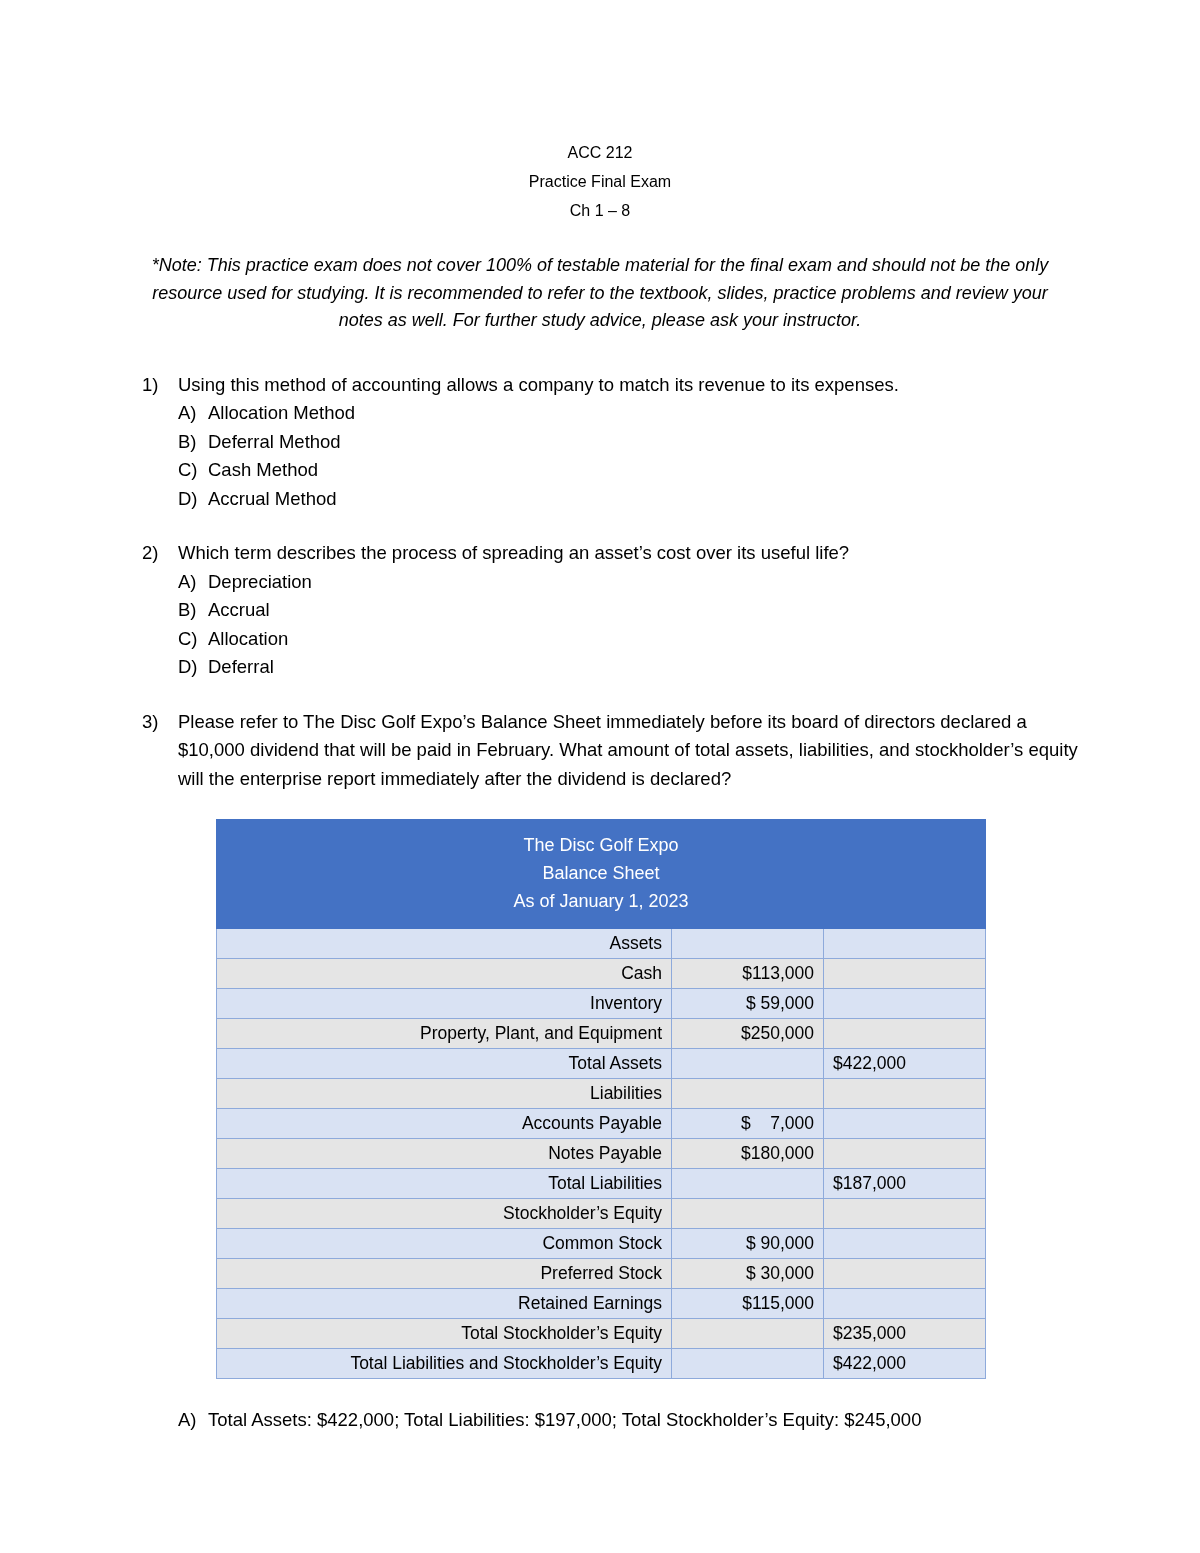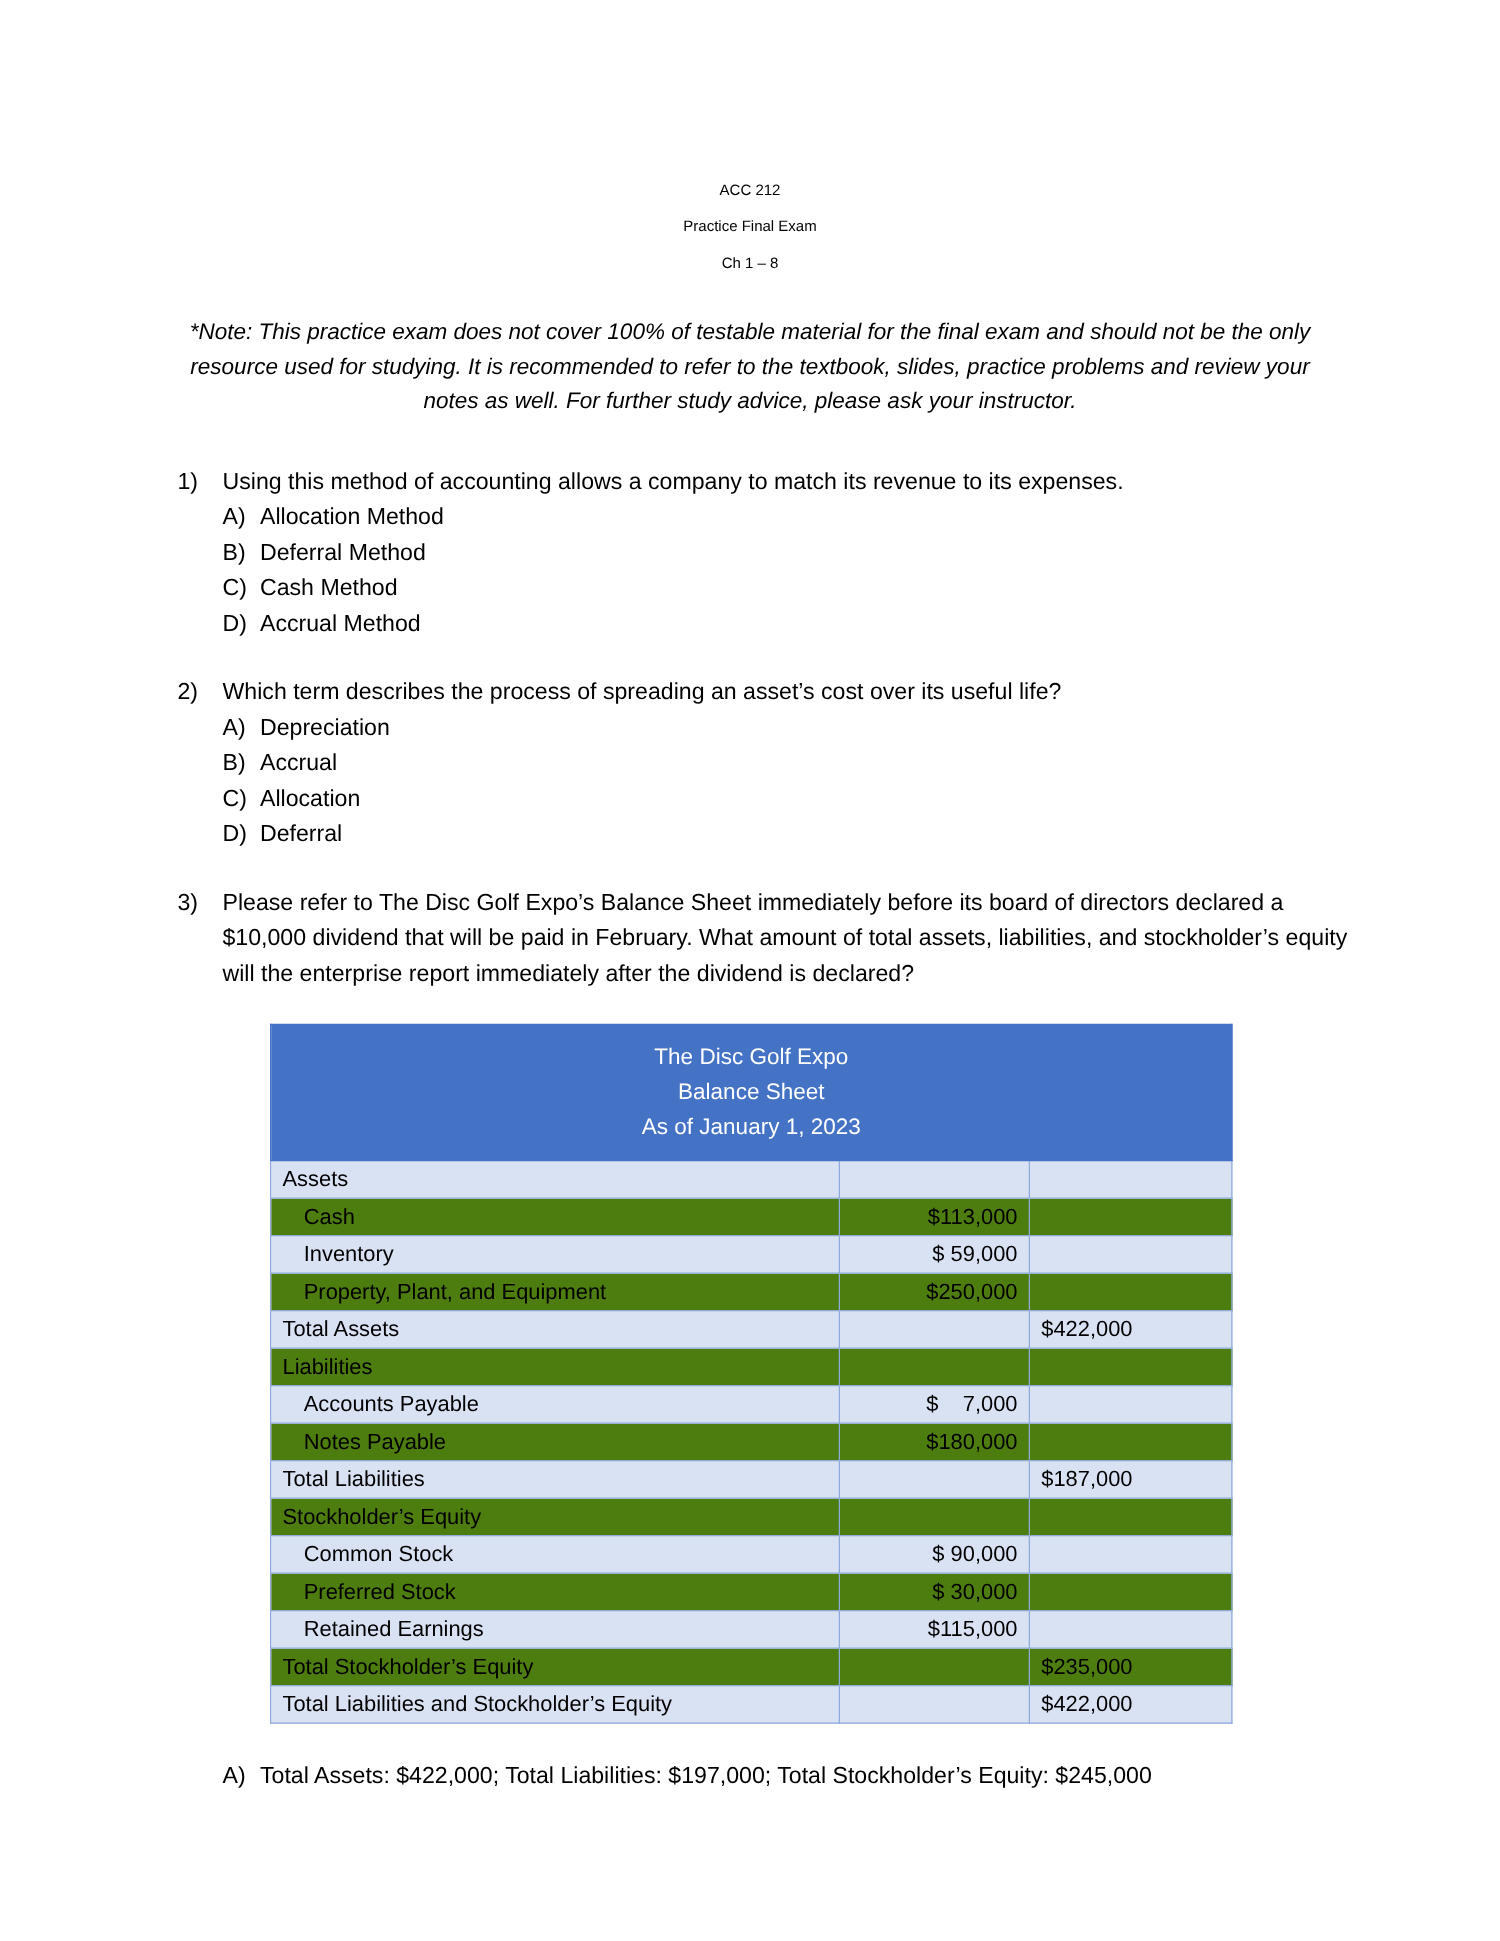--- a/index.html
+++ b/index.html
@@ -20,21 +20,21 @@
     height: 1553px;
     box-sizing: border-box;
     padding: 0;
     overflow: hidden;
   }
 
   
   .title-block {
     text-align: center;
     padding-top: 138px;
-    font-size: 12px;
+    font-size: 16px;
     line-height: 29px;
   }
   .title-line { display: block; }
 
   
   .note {
     margin: 27px auto 15px auto;
     width: 920px;
     text-align: center;
     font-style: italic;
@@ -115,23 +115,23 @@
     padding: 11px 8px 13px 8px !important;
     height: auto !important;
     font-weight: normal;
     line-height: 28px;
     font-size: 18px;
     margin-left: 43px;
   }
   .bs-header-cell .hline { display: block; }
 
   tr.shaded td { background: #D9E2F3; }
-  tr.plain td  { background: #4d7c0f; }
-
-  td.label { text-align: left; }
+  tr.plain td  { background: #e5e5e5; }
+
+  td.label { text-align: right; }
   td.label.sub { padding-left: 26px; }
   td.amount { text-align: right; padding-right: 10px; white-space: pre; }
   td.total  { text-align: left; padding-right: 10px; }
 
   
   .final-answer {
     display: flex;
     align-items: flex-start;
     padding-left: 178px;
     margin-top: 27px;

